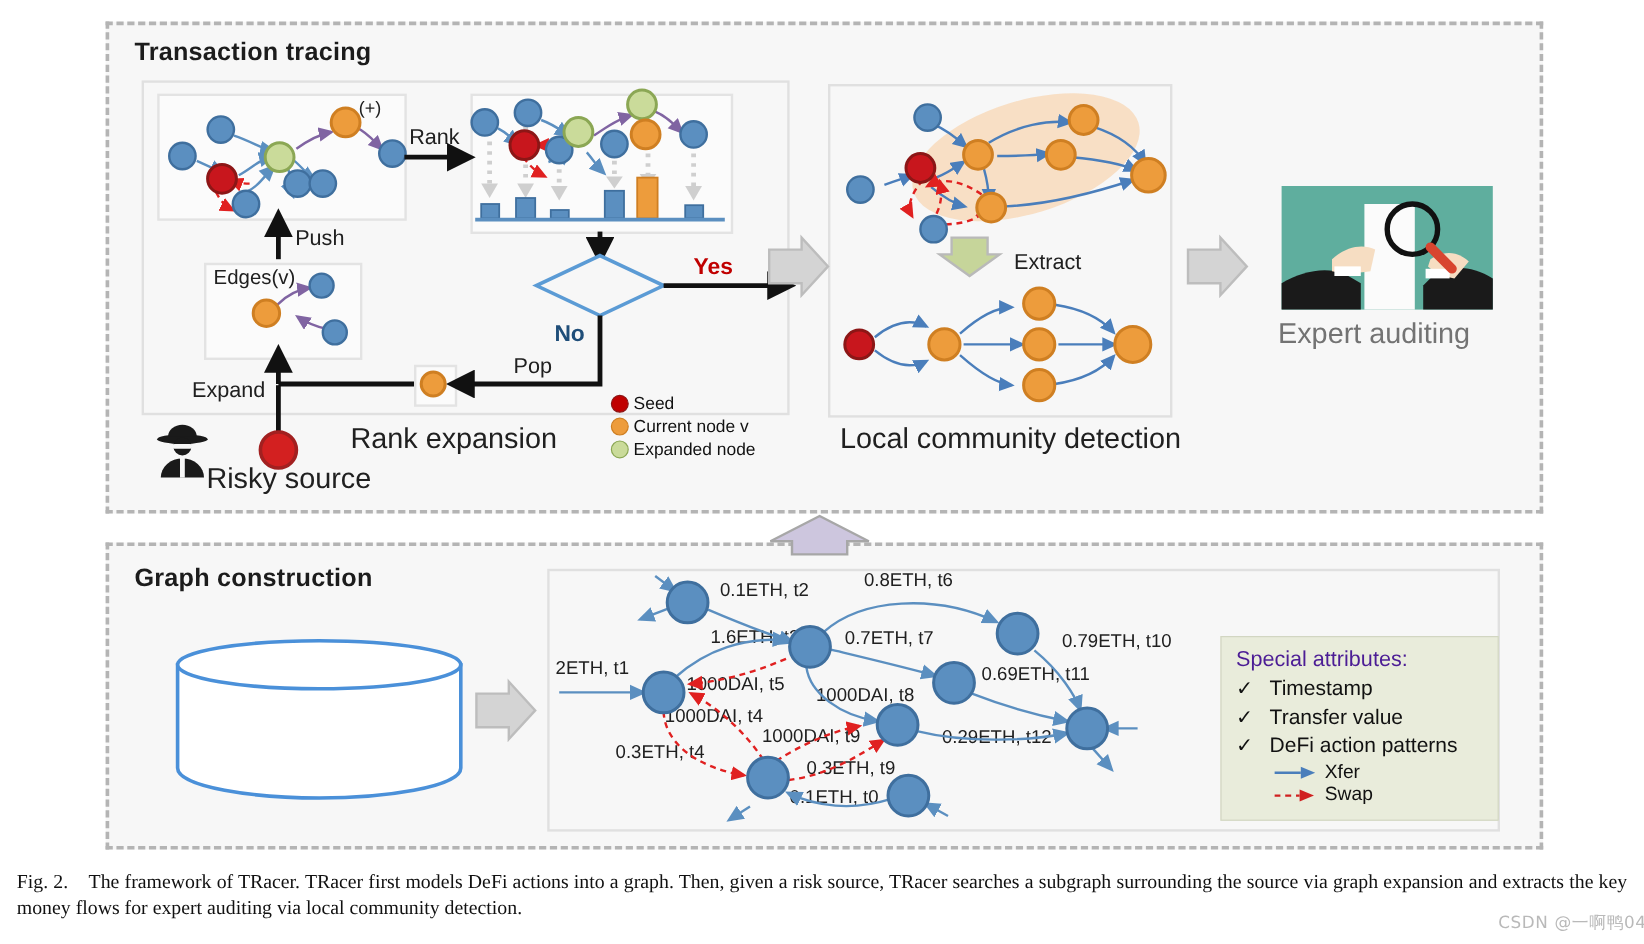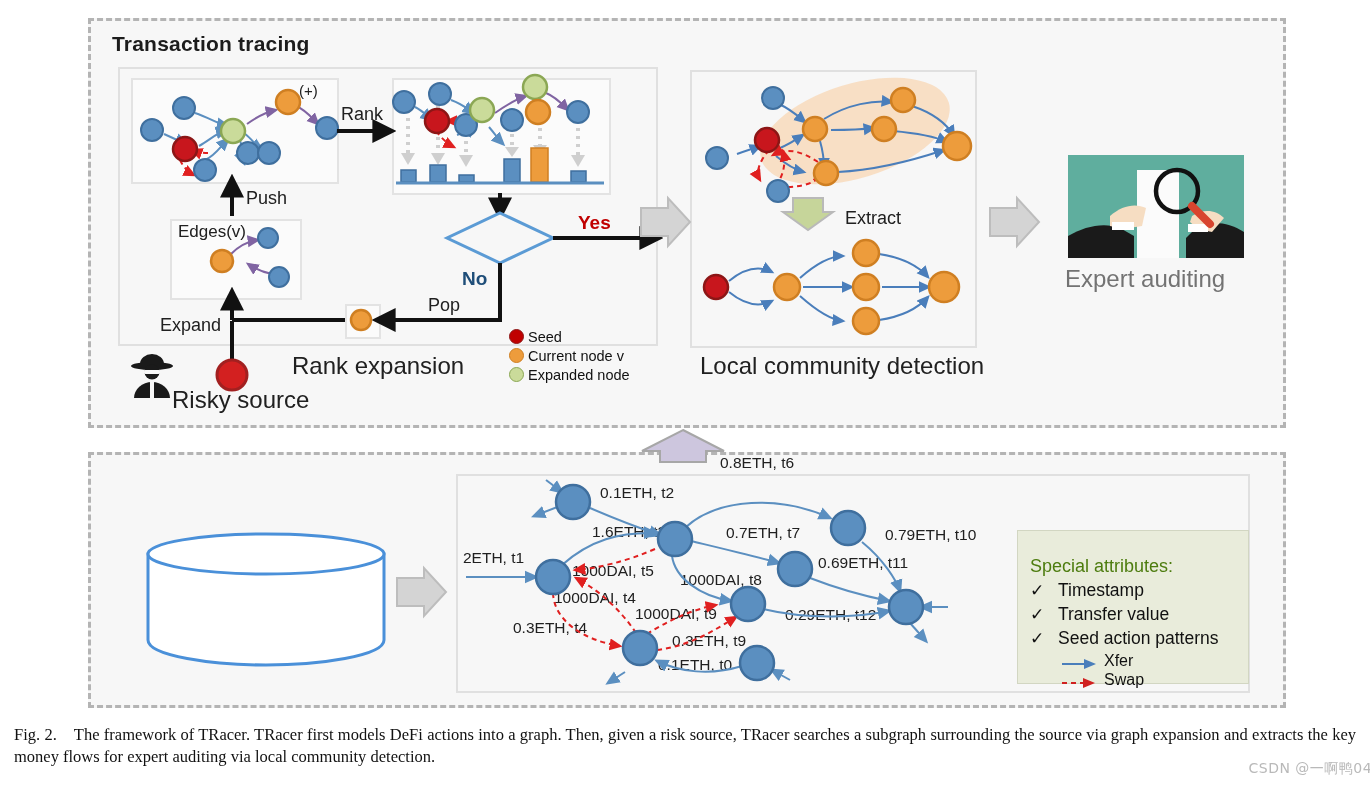--- a/index.html
+++ b/index.html
@@ -25,25 +25,25 @@
   .caption .fignum{font-weight:normal;}
   .watermark{position:absolute;right:16px;top:760px;font-size:14px;color:#b9b9b9;
              font-family:"DejaVu Sans",sans-serif;letter-spacing:.5px;}
 
   .legendbox{position:absolute;}
   .legend-row{display:flex;align-items:center;gap:4px;height:19px;}
   .legend-dot{width:13px;height:13px;border-radius:50%;display:inline-block;flex:none;}
   .legend-text{font-size:14.5px;color:#111;white-space:nowrap;}
 
   .attrbox{position:absolute;background:#e9ecdb;border:1px solid #d2d6c2;}
-  .attr-title{font-size:18px;color:#4d7c0f;margin:25px 0 2px 12px;}
+  .attr-title{font-size:18px;color:#4c1d95;margin:8px 0 2px 12px;}
   .attr-row{display:flex;align-items:center;gap:14px;margin:3px 0 3px 12px;}
   .attr-check{font-size:17px;color:#111;width:14px;}
   .attr-text{font-size:17.5px;color:#111;white-space:nowrap;}
-  .attr-sub{display:flex;align-items:flex-end;gap:8px;margin:1px 0 1px 44px;}
+  .attr-sub{display:flex;align-items:center;gap:8px;margin:1px 0 1px 44px;}
   .attr-sub .attr-text{font-size:16px;}
 
   .expert-img{position:absolute;background:#5fae9e;}
   .expert-caption{position:absolute;font-size:24px;color:#737373;white-space:nowrap;}
 </style>
 </head>
 <body>
 
 <div id="root">
 
@@ -92,38 +92,39 @@
   <div class="lbl big" style="left:172px;top:386px;">Risky source</div>
 
   <div class="innerbox" style="left:690px;top:70px;width:283px;height:274px;"></div>
   <div class="lbl big" style="left:700px;top:352px;">Local community detection</div>
   <div class="lbl" style="left:845px;top:208px;">Extract</div>
 
   <div class="expert-img" style="left:1068px;top:155px;width:176px;height:103px;"></div>
   <div class="expert-caption" style="left:1065px;top:265px;">Expert auditing</div>
 
   <div class="panel" style="left:88px;top:452px;width:1192px;height:250px;"></div>
+  <div class="panel-title" style="left:112px;top:470px;">Graph construction</div>
 
   <div class="lbl big" style="left:179px;top:590px;">Blockchain data</div>
 
   <div class="innerbox" style="left:456px;top:474px;width:790px;height:215px;"></div>
 
   <div class="attrbox" style="left:1017px;top:530px;width:230px;height:152px;">
     <div class="attr-title">Special attributes:</div>
     <div class="attr-row">
       <span class="attr-check">✓</span>
       <span class="attr-text">Timestamp</span>
     </div>
     <div class="attr-row">
       <span class="attr-check">✓</span>
       <span class="attr-text">Transfer value</span>
     </div>
     <div class="attr-row">
       <span class="attr-check">✓</span>
-      <span class="attr-text">Seed action patterns</span>
+      <span class="attr-text">DeFi action patterns</span>
     </div>
     <div class="attr-sub">
       <svg width="34" height="12">
         <line x1="0" y1="6" x2="22" y2="6" stroke="#4a7ebb" stroke-width="2"></line>
         <polygon points="22,1 34,6 22,11" fill="#4a7ebb"></polygon>
       </svg>
       <span class="attr-text">Xfer</span>
     </div>
     <div class="attr-sub">
       <svg width="34" height="12">
@@ -133,22 +134,22 @@
       <span class="attr-text">Swap</span>
     </div>
   </div>
 
   <div class="lbl" style="left:463px;top:549px;font-size:15.5px;">2ETH, t1</div>
   <div class="lbl" style="left:600px;top:484px;font-size:15.5px;">0.1ETH, t2</div>
   <div class="lbl" style="left:547px;top:523px;font-size:15.5px;margin-left:45px;">1.6ETH, t3</div>
   <div class="lbl" style="left:513px;top:619px;font-size:15.5px;">0.3ETH, t4</div>
   <div class="lbl" style="left:554px;top:589px;font-size:15.5px;">1000DAI, t4</div>
   <div class="lbl" style="left:572px;top:562px;font-size:15.5px;">1000DAI, t5</div>
-  <div class="lbl" style="left:720px;top:454px;font-size:15.5px;text-align:center;">0.8ETH, t6</div>
-  <div class="lbl" style="left:704px;top:524px;font-size:15.5px;margin-left:22px;">0.7ETH, t7</div>
+  <div class="lbl" style="left:720px;top:475px;font-size:15.5px;text-align:center;">0.8ETH, t6</div>
+  <div class="lbl" style="left:704px;top:524px;font-size:15.5px;">0.7ETH, t7</div>
   <div class="lbl" style="left:680px;top:571px;font-size:15.5px;">1000DAI, t8</div>
   <div class="lbl" style="left:635px;top:605px;font-size:15.5px;">1000DAI, t9</div>
   <div class="lbl" style="left:672px;top:632px;font-size:15.5px;">0.3ETH, t9</div>
   <div class="lbl" style="left:885px;top:526px;font-size:15.5px;">0.79ETH, t10</div>
   <div class="lbl" style="left:818px;top:554px;font-size:15.5px;">0.69ETH, t11</div>
   <div class="lbl" style="left:785px;top:606px;font-size:15.5px;">0.29ETH, t12</div>
   <div class="lbl" style="left:658px;top:656px;font-size:15.5px;">0.1ETH, t0</div>
 
   <svg class="layer" viewBox="0 0 1370 787">
     <defs>

